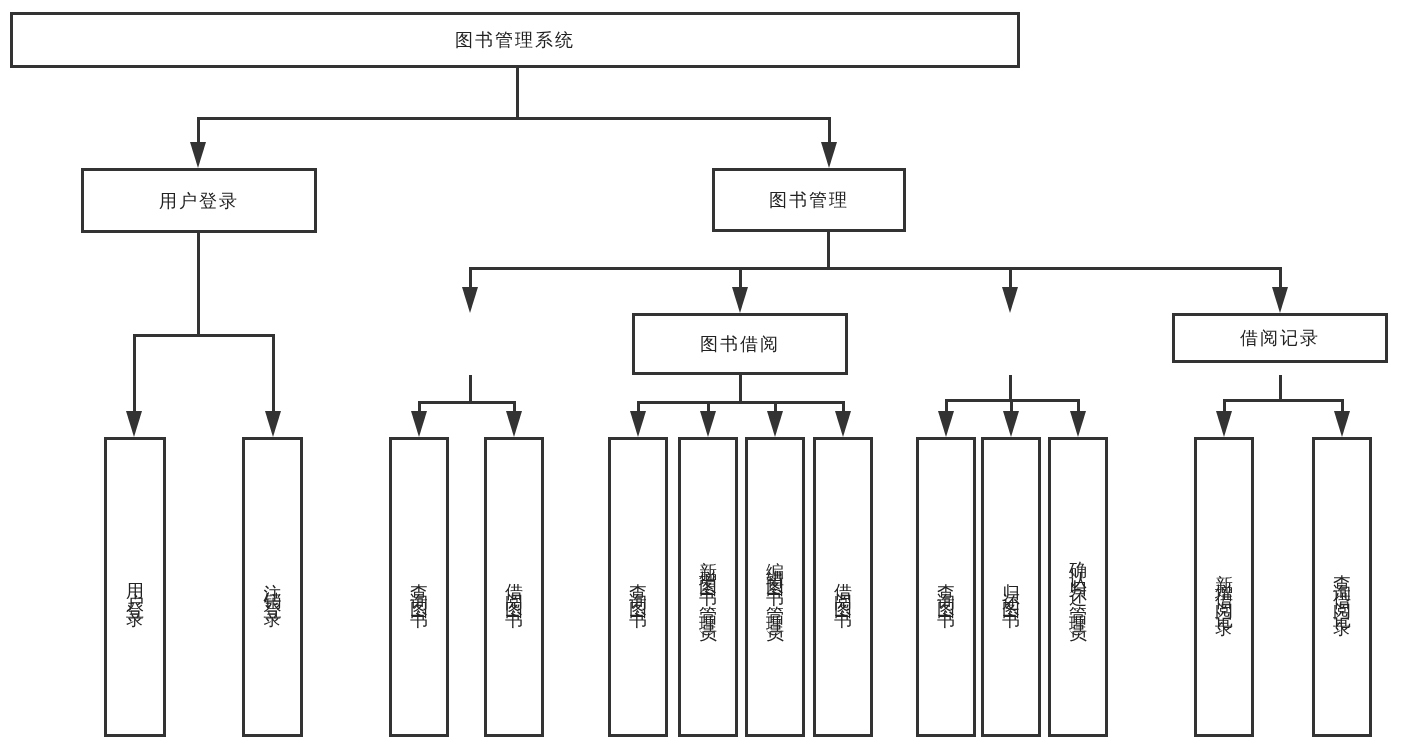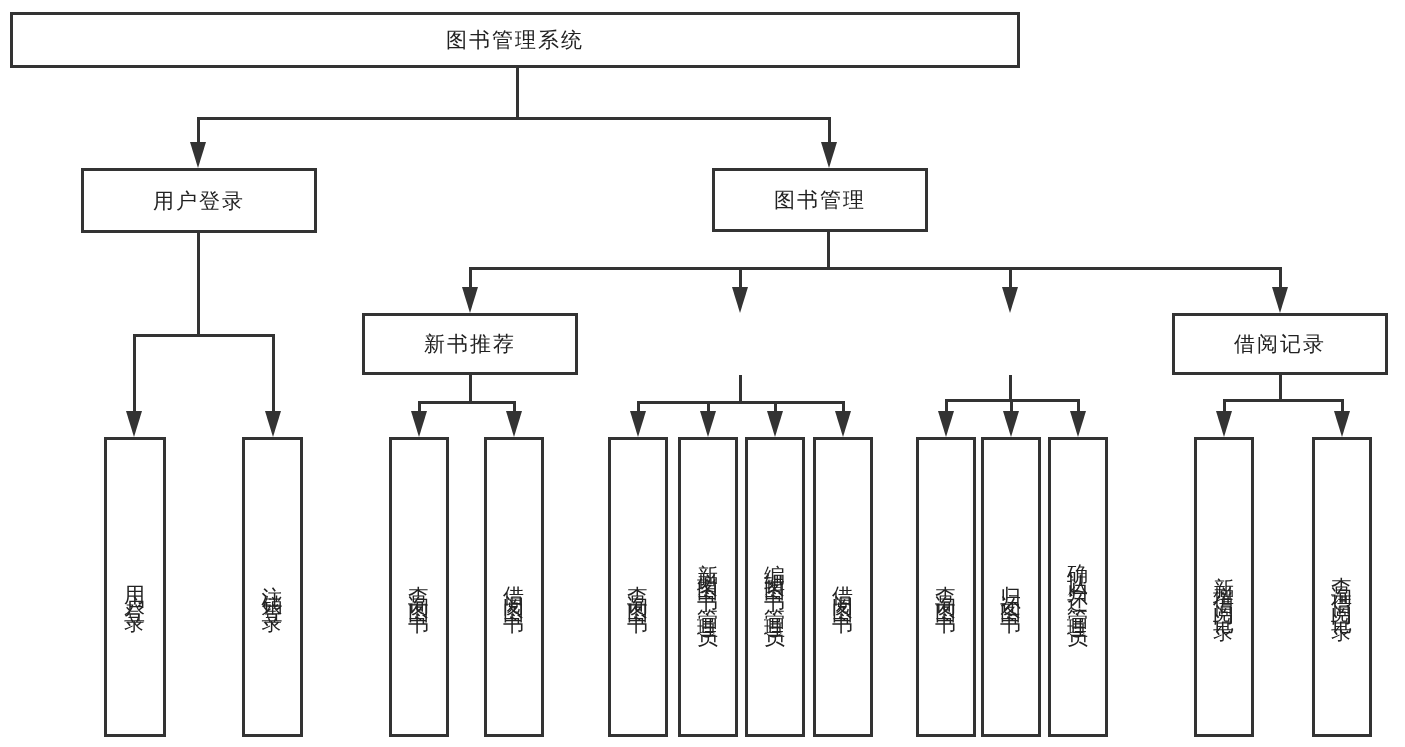--- a/index.html
+++ b/index.html
@@ -16,21 +16,21 @@
     box-sizing: border-box;
     border: 3px solid var(--line, #333333);
     background: #ffffff;
     display: flex;
     align-items: center;
     justify-content: center;
     z-index: 2;
   }
   .box .lbl {
     color: var(--text, #222222);
-    font-size: 21px;
+    font-size: 18px;
     letter-spacing: 2px;
     white-space: nowrap;
   }
   .box.v .lbl {
     writing-mode: vertical-rl;
     text-orientation: mixed;
     letter-spacing: 9px;
     white-space: normal;
     line-height: 1;
   }
@@ -112,27 +112,27 @@
     <div class="line-v" style="left: 1222.5px; top: 400px; width: 3px; height: 15px;"></div>
     <div class="arrow" style="left: 1216px; top: 411px;"></div>
     <div class="line-v" style="left: 1340.5px; top: 400px; width: 3px; height: 15px;"></div>
     <div class="arrow" style="left: 1334px; top: 411px;"></div>
     <div class="box h" style="left: 10px; top: 12px; width: 1010px; height: 56px;">
       <span class="lbl">图书管理系统</span>
     </div>
     <div class="box h" style="left: 81px; top: 168px; width: 236px; height: 65px;">
       <span class="lbl">用户登录</span>
     </div>
-    <div class="box h" style="left: 712px; top: 168px; width: 216px; height: 64px;">
+    <div class="box h" style="left: 712px; top: 168px; width: 194px; height: 64px;">
       <span class="lbl">图书管理</span>
     </div>
-    <div class="box h" style="left: 362px; top: 313px; width: 216px; height: 62px;">
-      <span class="lbl">新书推荐</span>
+    <div class="box h" style="left: 632px; top: 313px; width: 216px; height: 62px;">
+      <span class="lbl">图书借阅</span>
     </div>
-    <div class="box h" style="left: 1172px; top: 313px; width: 216px; height: 62px; justify-content: center;">
+    <div class="box h" style="left: 1172px; top: 313px; width: 216px; height: 50px; justify-content: center;">
       <span class="lbl">借阅记录</span>
     </div>
     <div class="box v" style="left: 104px; top: 437px; width: 62px; height: 300px;">
       <span class="lbl">用户登录</span>
     </div>
     <div class="box v" style="left: 242px; top: 437px; width: 61px; height: 300px;">
       <span class="lbl">注销登录</span>
     </div>
     <div class="box v" style="left: 389px; top: 437px; width: 60px; height: 300px;">
       <span class="lbl">查询图书</span>

